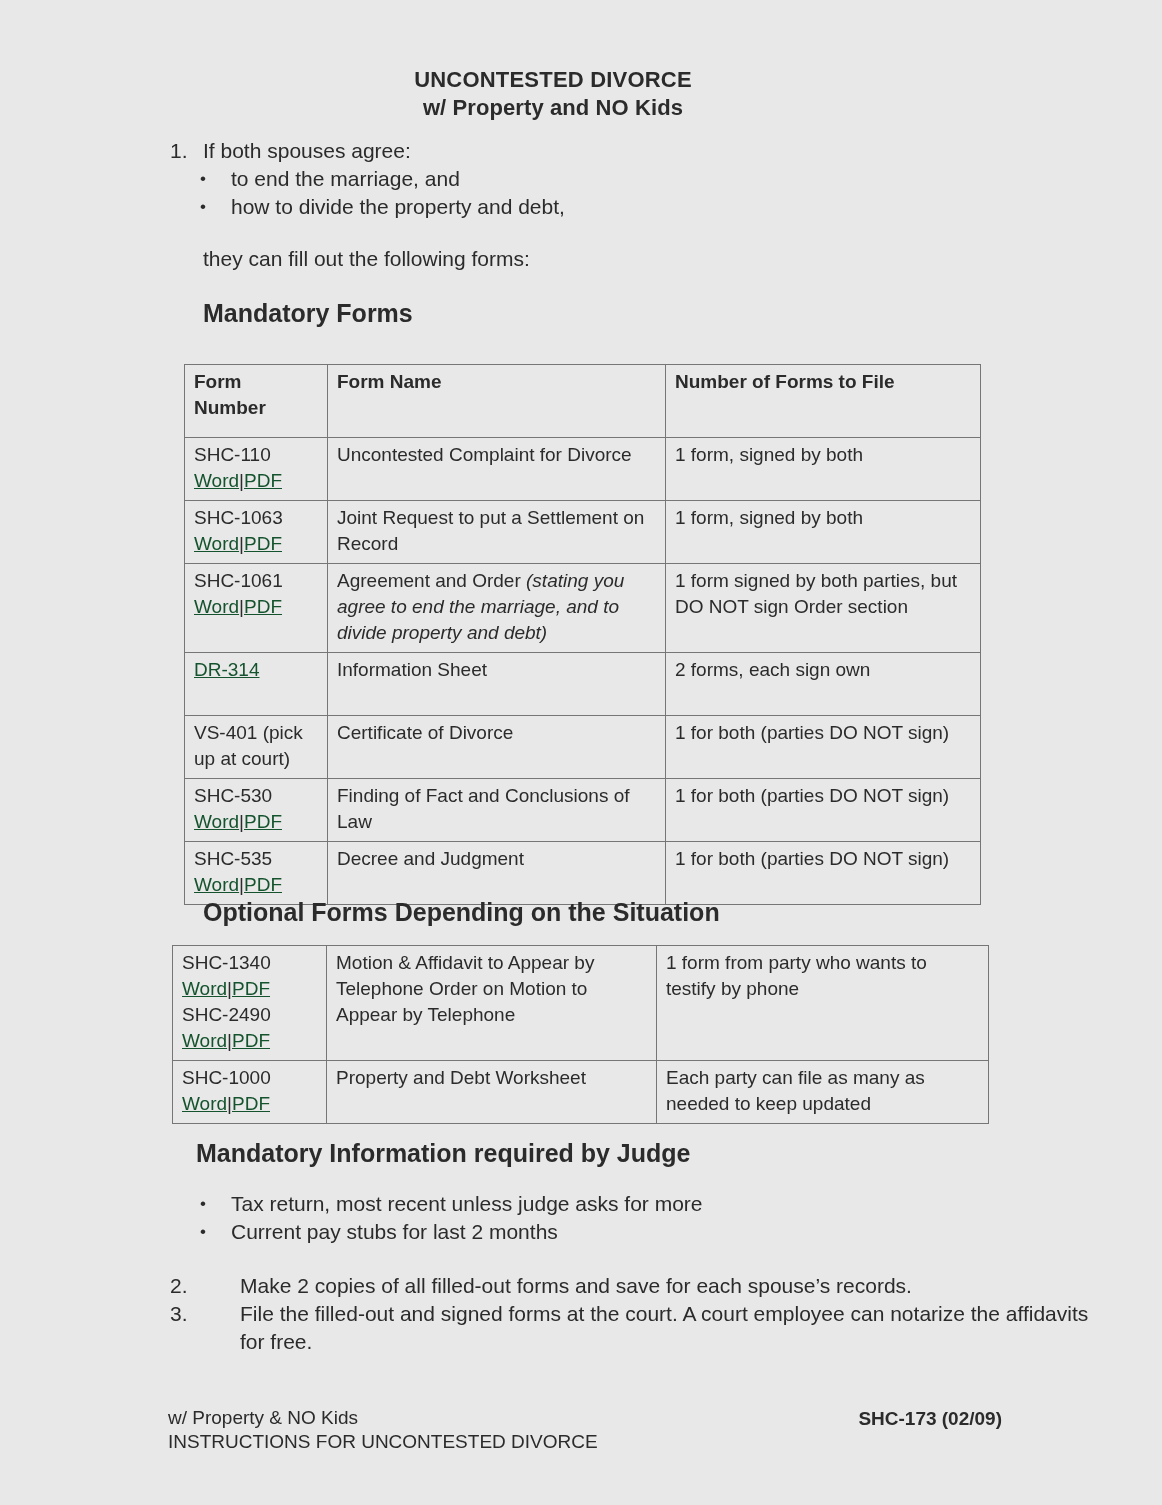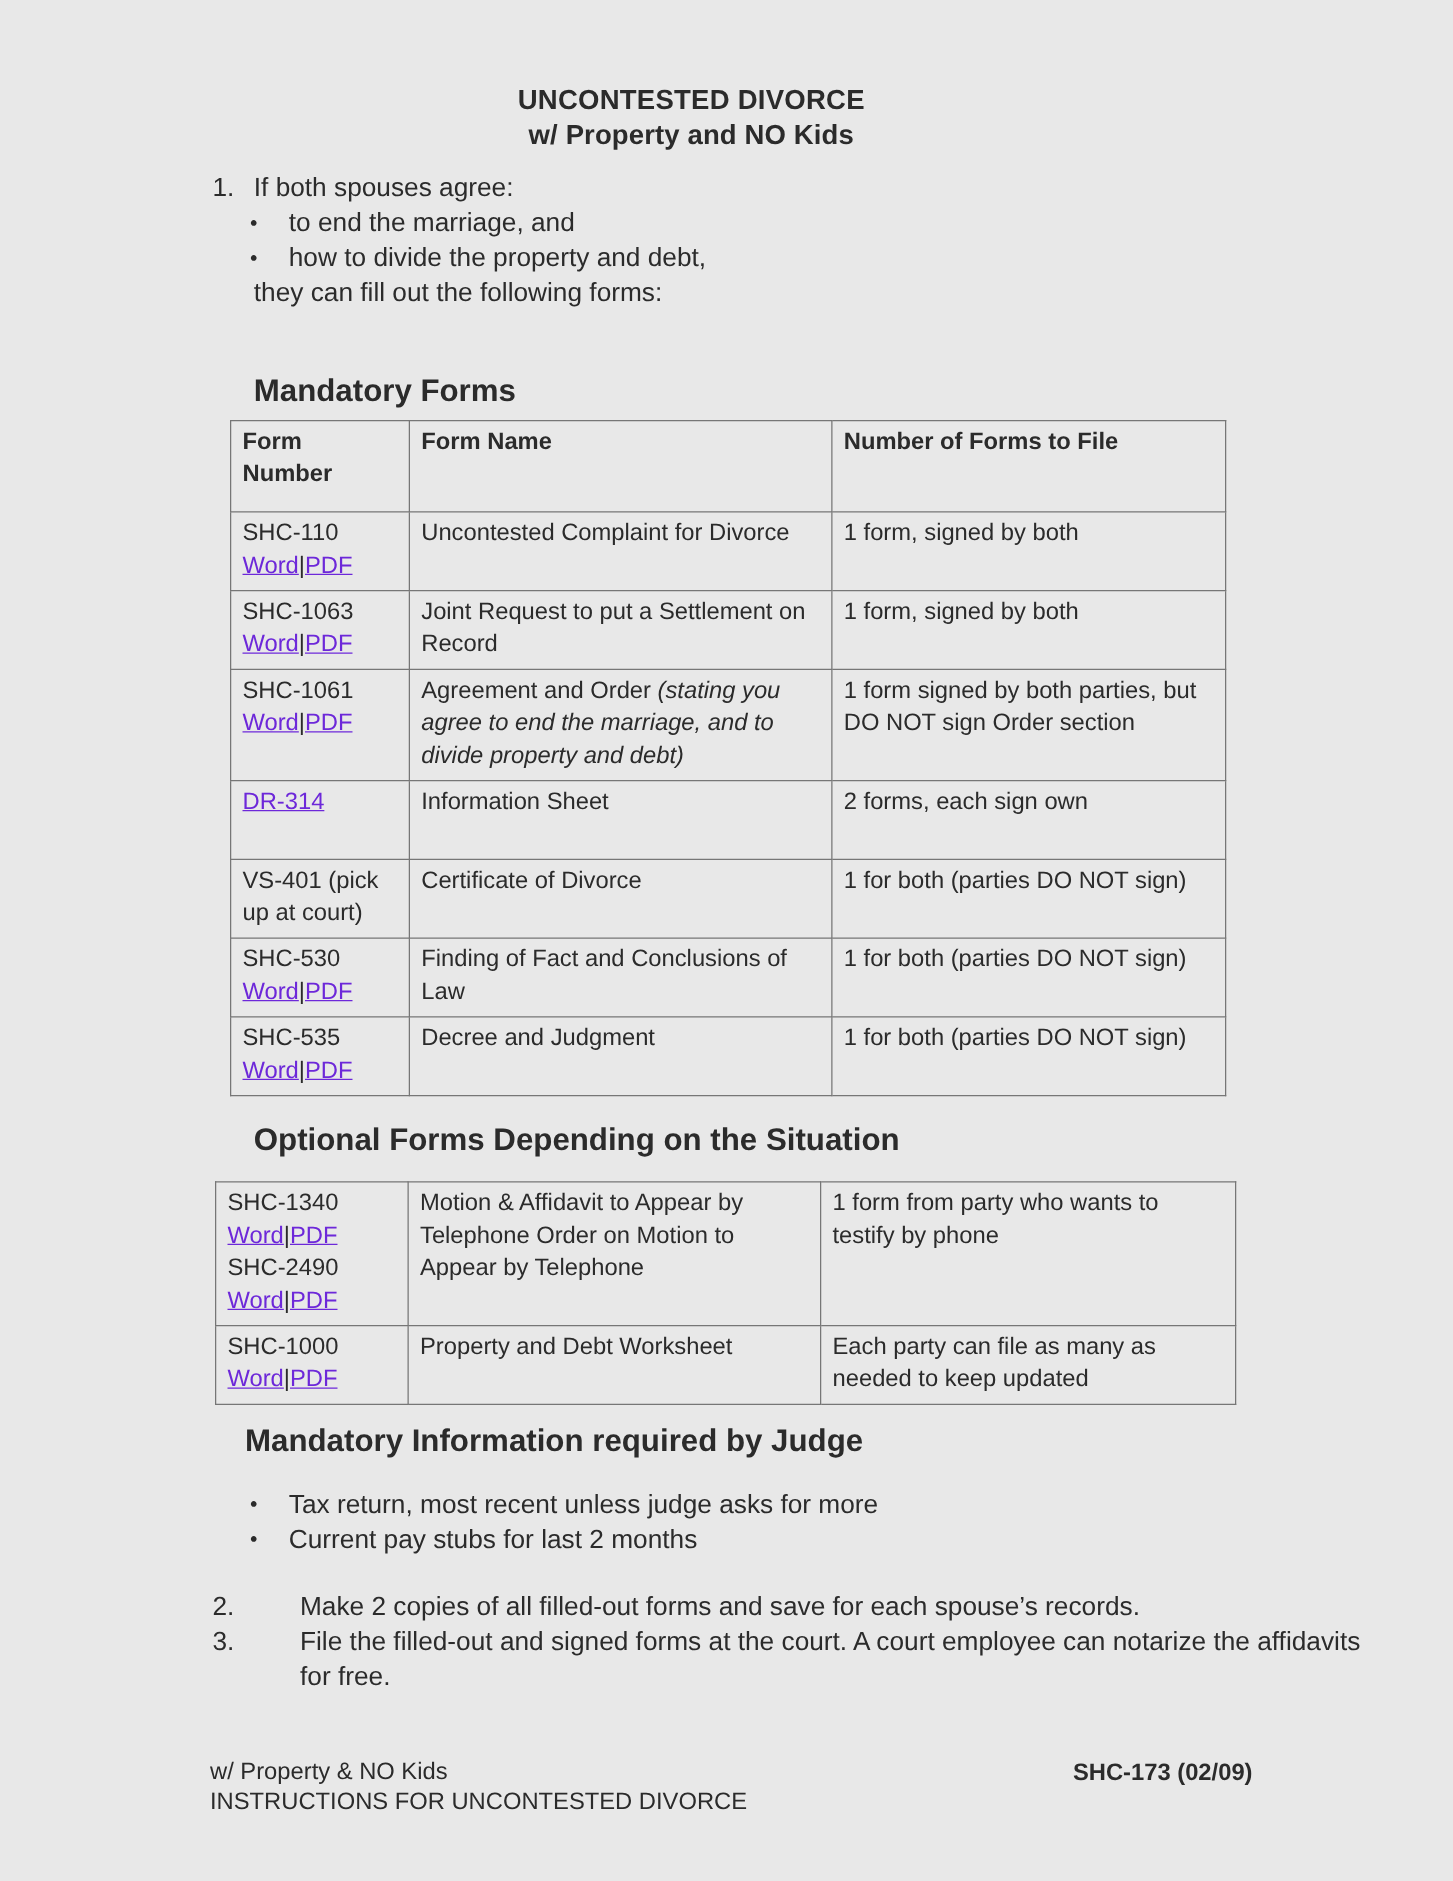--- a/index.html
+++ b/index.html
@@ -78,20 +78,21 @@
     flex: 0 0 31px;
     font-size: 17px;
     line-height: 28px;
   }
   .bullet-text { flex: 1; }
 
   .follow-line {
     font-size: 21px;
     line-height: 28px;
     margin-left: 33px;
+    margin-top: 24px;
   }
 
   
   .sec-heading {
     position: absolute;
     font-size: 25px;
     font-weight: bold;
   }
   #mandatory-forms-heading { left: 203px; top: 299px; }
   #optional-forms-heading  { left: 203px; top: 898px; }
@@ -111,35 +112,35 @@
     line-height: 26px;
     font-weight: normal;
     text-align: left;
   }
   table.forms th {
     font-weight: bold;
   }
 
   #mandatory-table {
     left: 184px;
-    top: 336px;
+    top: 364px;
     width: 796px;
     border-radius: 15px;
   }
   #optional-table {
     left: 172px;
     top: 945px;
     width: 816px;
   }
 
   .cell-italic { font-style: italic; }
 
   
   a.doc-link {
-    color: #6d28d9;
+    color: #14532d;
     text-decoration: underline;
   }
   .link-sep { color: #2b2b2b; }
 
   
   .info-bullets {
     position: absolute;
     left: 200px;
     top: 1190px;
     width: 900px;

